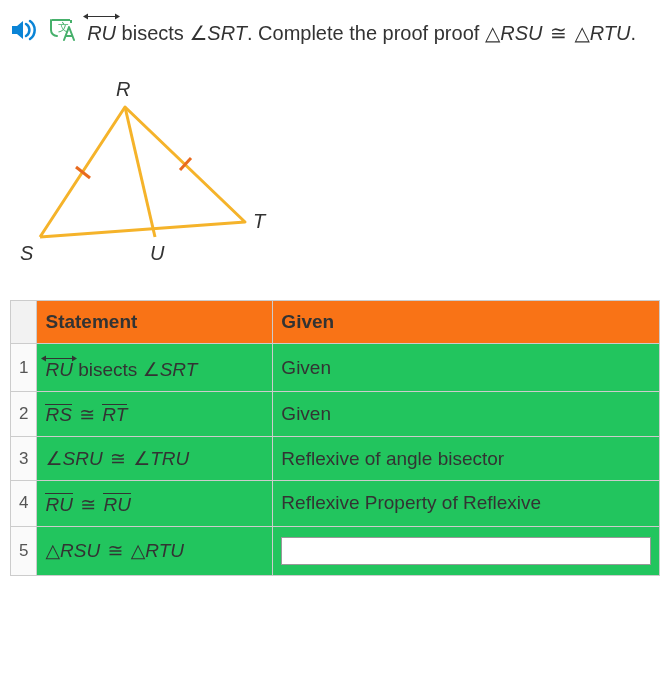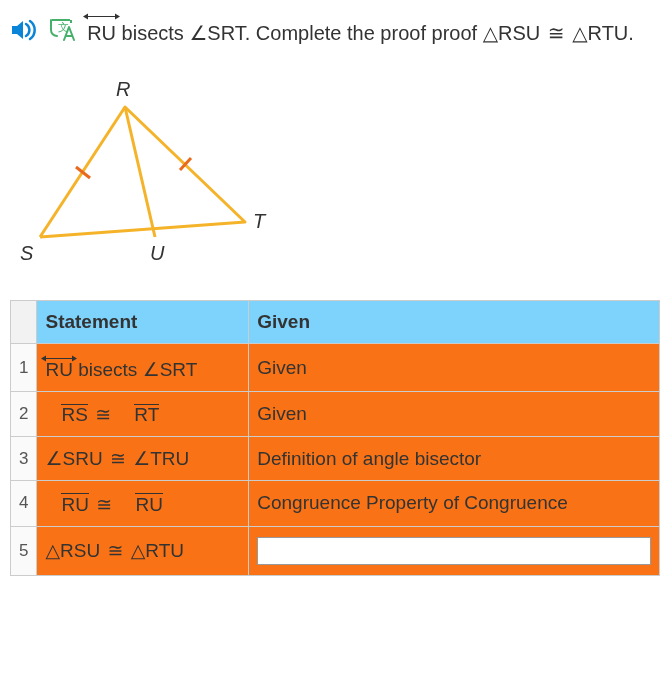--- a/index.html
+++ b/index.html
@@ -51,53 +51,52 @@
     width: 0; height: 0;
     border-right: 5px solid currentColor;
     border-top: 3px solid transparent;
     border-bottom: 3px solid transparent;
     transform: translateY(-2.5px);
   }
   .over-bar {
     position: relative;
     display: inline-block;
     padding-top: 0.12em;
-    margin-left: 16px;
   }
   .over-bar::before {
     content: "";
     position: absolute;
     left: 0; right: 0; top: 0.1em;
     height: 1px;
     background: currentColor;
   }
-  .mi { }
+  .mi { font-style: italic; }
   .angle { font-style: normal; }
   .tri { font-style: normal; }
   .cong { font-style: normal; padding: 0 2px; }
   .figure {
     margin: 10px 0 28px 0;
     position: relative;
     width: 270px;
     height: 200px;
   }
   table.proof {
     border-collapse: collapse;
     width: 100%;
     font-size: 19px;
   }
   table.proof th, table.proof td {
     border: 1px solid #ccc;
     padding: 10px 8px;
     text-align: left;
     vertical-align: middle;
+    background: #22c55e;
+  }
+  table.proof th {
     background: #f97316;
-  }
-  table.proof th {
-    background: #7dd3fc;
     font-weight: bold;
   }
   table.proof td.numcell {
     width: 22px;
     text-align: center;
     color: #555;
     font-size: 17px;
     background: #fafafa;
   }
   table.proof th.numhead {
@@ -176,28 +175,28 @@
       <td>
         <span class="over-bar mi">RS</span><span class="cong"> ≅ </span><span class="over-bar mi">RT</span>
       </td>
       <td>Given</td>
     </tr>
     <tr>
       <td class="numcell">3</td>
       <td>
         <span class="angle">∠</span><span class="mi">SRU</span><span class="cong"> ≅ </span><span class="angle">∠</span><span class="mi">TRU</span>
       </td>
-      <td>Definition of angle bisector</td>
+      <td>Reflexive of angle bisector</td>
     </tr>
     <tr>
       <td class="numcell">4</td>
       <td>
         <span class="over-bar mi">RU</span><span class="cong"> ≅ </span><span class="over-bar mi">RU</span>
       </td>
-      <td>Congruence Property of Congruence</td>
+      <td>Reflexive Property of Reflexive</td>
     </tr>
     <tr>
       <td class="numcell">5</td>
       <td>
         <span class="tri">△</span><span class="mi">RSU</span><span class="cong"> ≅ </span><span class="tri">△</span><span class="mi">RTU</span>
       </td>
       <td>
         <input type="text" class="reason-input" style="">
       </td>
     </tr>

